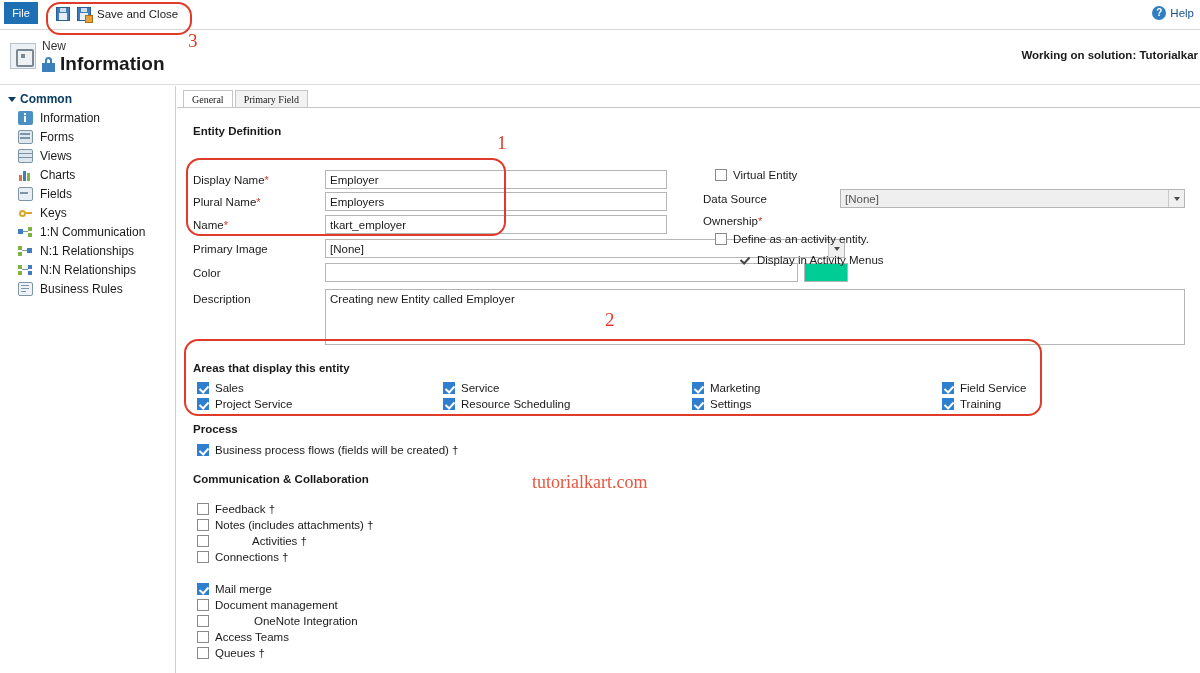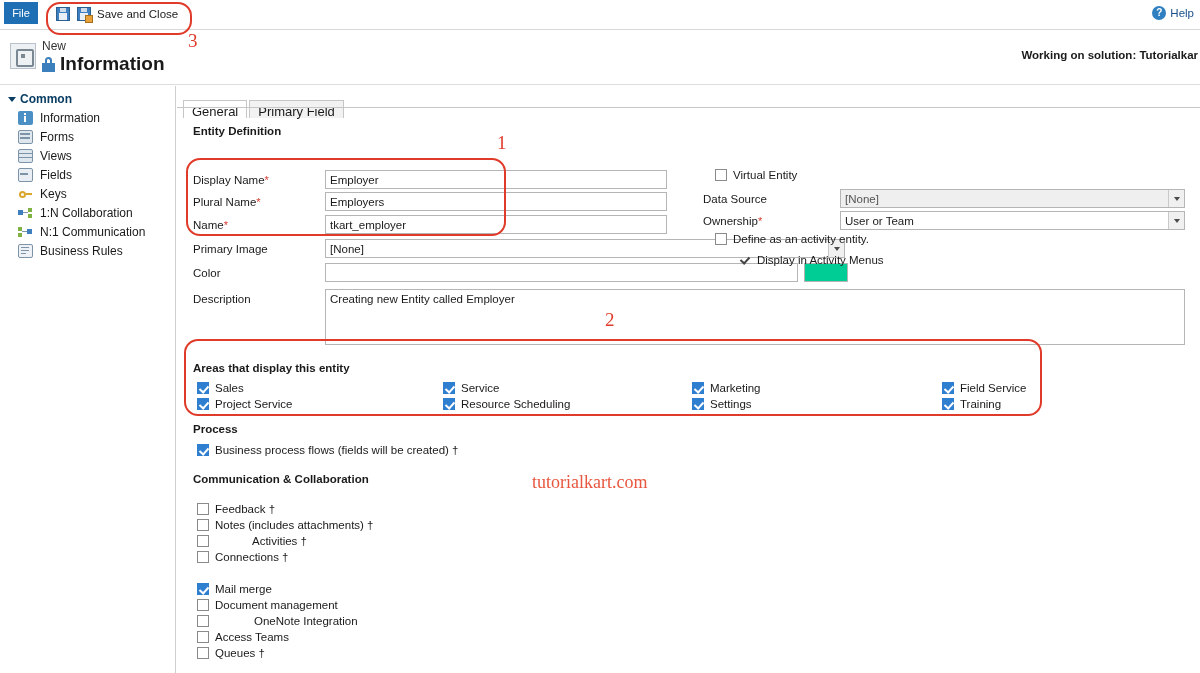--- a/index.html
+++ b/index.html
@@ -106,22 +106,22 @@
   .side-item .ico { width: 15px; height: 14px; position: relative; flex: 0 0 15px; }
   .ico .base { position:absolute; inset:0; border-radius:2px; }
 
   
   .main {
     position: absolute; left: 177px; top: 86px; width: 1023px; height: 587px;
     background: #ffffff;
   }
   .tabs { position: absolute; left: 6px; top: 3px; height: 18px; display: flex; gap: 2px; }
   .tab {
-    font-size: 13px; padding: 3px 8px 2px 8px; border: 1px solid #c6c6c6; border-bottom: none;
-    background: #f2f2f2; color: #1a1a1a; position: relative; top: 11px;
+    font-size: 10px; padding: 3px 8px 2px 8px; border: 1px solid #c6c6c6; border-bottom: none;
+    background: #f2f2f2; color: #1a1a1a; position: relative; top: 1px; font-family: Liberation Serif, serif;
   }
   .tab.active { background: #ffffff; }
   .tabs-rule { position: absolute; left: 0px; top: 21px; width: 1023px; height: 1px; background: #c6c6c6; }
 
   .panel { position: absolute; left: 0; top: 22px; width: 1023px; height: 565px; overflow: hidden; }
 
   .section-title { font-size: 11.5px; font-weight: bold; color: #1a1a1a; }
 
   .lbl { font-size: 11.5px; color: #1a1a1a; }
   .req { color: #d23b2f; font-size: 11px; }
@@ -246,20 +246,28 @@
 
     <div class="side-item">
       <span class="ico">
         <span class="base" style="background:#dfe7ee;border:1px solid #7c93a8;"></span>
         <span style="position:absolute;left:1px;top:4px;width:13px;height:1px;background:#7c93a8;"></span>
         <span style="position:absolute;left:1px;top:8px;width:13px;height:1px;background:#7c93a8;"></span>
       </span>
       <span>Views</span>
     </div>
 
+    <div class="side-item">
+      <span class="ico">
+        <span style="position:absolute;left:1px;bottom:1px;width:3px;height:6px;background:#e2703a;"></span>
+        <span style="position:absolute;left:5px;bottom:1px;width:3px;height:10px;background:#3c7fbf;"></span>
+        <span style="position:absolute;left:9px;bottom:1px;width:3px;height:8px;background:#7fb241;"></span>
+      </span>
+      <span>Charts</span>
+    </div>
 
     <div class="side-item">
       <span class="ico">
         <span class="base" style="background:#e8eef4;border:1px solid #7c93a8;"></span>
         <span style="position:absolute;left:2px;top:5px;width:8px;height:2px;background:#7c93a8;"></span>
       </span>
       <span>Fields</span>
     </div>
 
     <div class="side-item">
@@ -270,33 +278,43 @@
       <span>Keys</span>
     </div>
 
     <div class="side-item">
       <span class="ico">
         <span style="position:absolute;left:0;top:4px;width:5px;height:5px;background:#3f7fbf;"></span>
         <span style="position:absolute;left:5px;top:6px;width:5px;height:1px;background:#7c93a8;"></span>
         <span style="position:absolute;left:10px;top:2px;width:4px;height:4px;background:#7fb241;"></span>
         <span style="position:absolute;left:10px;top:8px;width:4px;height:4px;background:#7fb241;"></span>
       </span>
-      <span>1:N Collaboration</span>
+      <span>1:N Communication</span>
     </div>
 
     <div class="side-item">
       <span class="ico">
         <span style="position:absolute;left:0;top:2px;width:4px;height:4px;background:#7fb241;"></span>
         <span style="position:absolute;left:0;top:8px;width:4px;height:4px;background:#7fb241;"></span>
         <span style="position:absolute;left:4px;top:6px;width:5px;height:1px;background:#7c93a8;"></span>
         <span style="position:absolute;left:9px;top:4px;width:5px;height:5px;background:#3f7fbf;"></span>
       </span>
-      <span>N:1 Communication</span>
-    </div>
-
+      <span>N:1 Relationships</span>
+    </div>
+
+    <div class="side-item">
+      <span class="ico">
+        <span style="position:absolute;left:0;top:2px;width:4px;height:4px;background:#7fb241;"></span>
+        <span style="position:absolute;left:0;top:8px;width:4px;height:4px;background:#7fb241;"></span>
+        <span style="position:absolute;left:10px;top:2px;width:4px;height:4px;background:#3f7fbf;"></span>
+        <span style="position:absolute;left:10px;top:8px;width:4px;height:4px;background:#3f7fbf;"></span>
+        <span style="position:absolute;left:4px;top:6px;width:6px;height:1px;background:#7c93a8;"></span>
+      </span>
+      <span>N:N Relationships</span>
+    </div>
 
     <div class="side-item">
       <span class="ico">
         <span class="base" style="background:#eef2f6;border:1px solid #7c93a8;"></span>
         <span style="position:absolute;left:3px;top:3px;width:8px;height:1px;background:#7c93a8;"></span>
         <span style="position:absolute;left:3px;top:6px;width:8px;height:1px;background:#7c93a8;"></span>
         <span style="position:absolute;left:3px;top:9px;width:5px;height:1px;background:#7c93a8;"></span>
       </span>
       <span>Business Rules</span>
     </div>
@@ -355,26 +373,20 @@
       <div class="select readonly" style="position:absolute;left:663px;top:81px;width:345px;">
         <span>[None]</span>
         <span class="arrow">
             <i></i>
           </span>
       </div>
 
       <div class="lbl" style="position:absolute;left:526px;top:107px;">
         <span>Ownership</span><span class="req">*</span>
       </div>
-      <div class="select" style="position:absolute;left:663px;top:103px;width:345px;">
-        <span>User or Team</span>
-        <span class="arrow">
-            <i></i>
-          </span>
-      </div>
 
       <div class="cbrow" style="position:absolute;left:538px;top:125px;">
         <span class="cb"></span>
         <span>Define as an activity entity.</span>
       </div>
 
       <div class="cbrow" style="position:absolute;left:562px;top:146px;">
         <span class="cb tick-only"></span>
         <span>Display in Activity Menus</span>
       </div>

